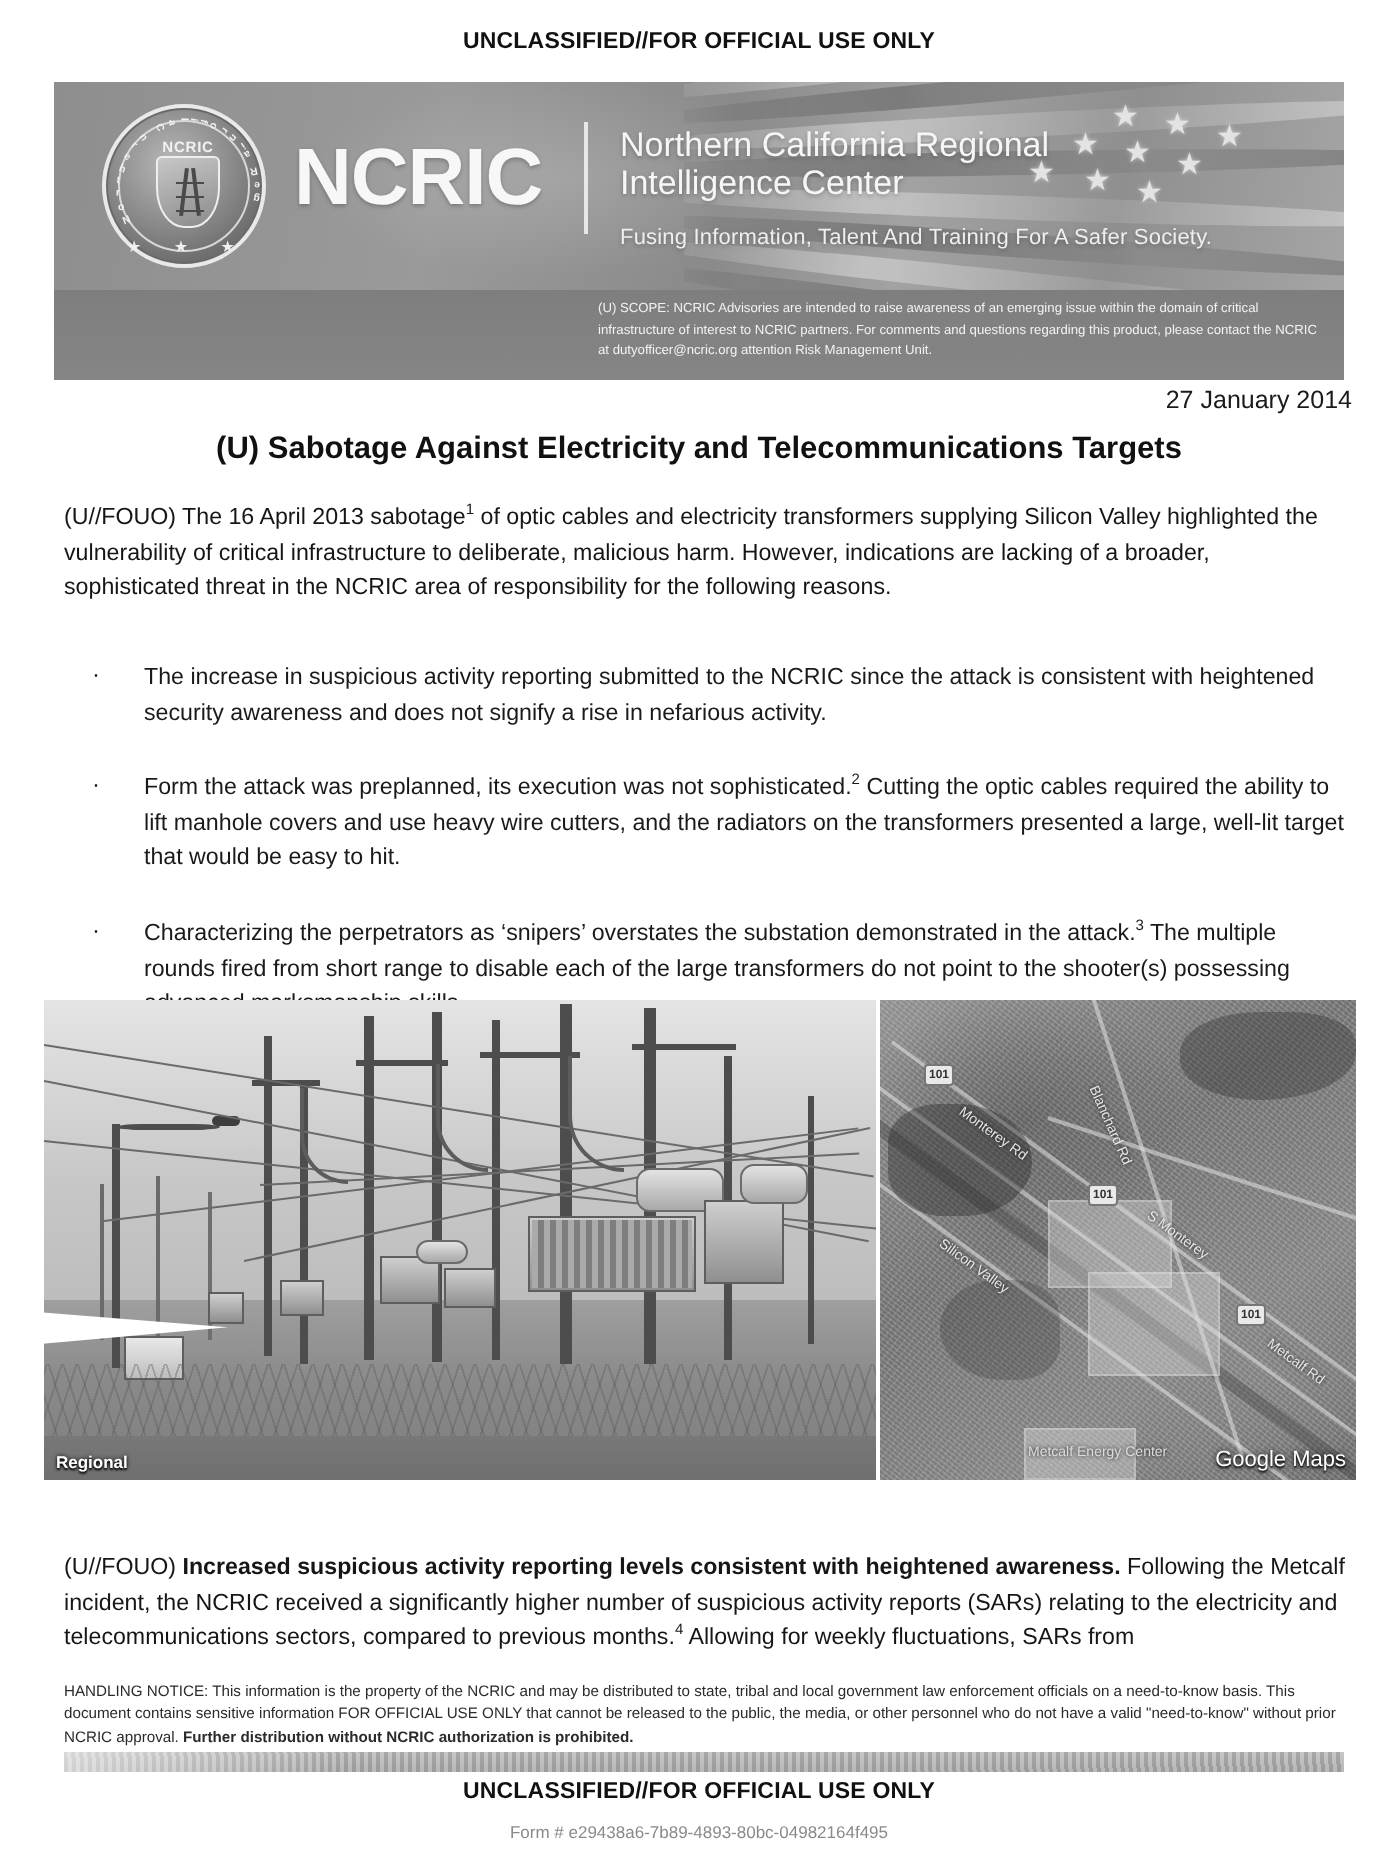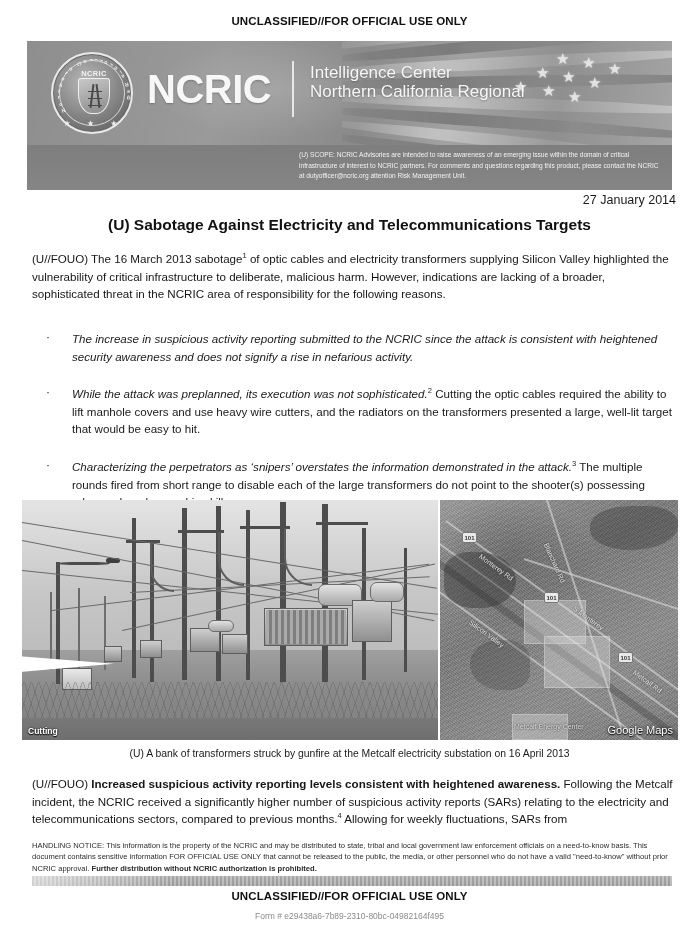--- a/index.html
+++ b/index.html
@@ -151,21 +151,21 @@
     position:absolute;
     font-size:11.6px; line-height:17.6px;
     color:#161616; text-align:left;
   }
   #lead { left:32px; top:250px; width:641px; }
   .bullets { position:absolute; left:32px; top:330px; width:641px; }
   .bullet { position:relative; padding-left:40px; margin-bottom:20px; font-size:11.6px; line-height:17.6px; }
   .bullet .dot {
     position:absolute; left:14px; top:-1px; font-size:12px; color:#222;
   }
-  .bullet .lead-it { font-style: italic; }
+  .bullet .lead-it { }
   sup { font-size:7.5px; vertical-align: super; line-height:0; }
 
   
   .figrow { position:absolute; left:22px; top:500px; width:656px; height:240px; }
 
   .photo {
     position:absolute; left:0; top:0; width:416px; height:240px;
     overflow:hidden;
     background: linear-gradient(180deg,#d8d8d8 0%, #cfcfcf 32%, #b4b4b4 55%, #9b9b9b 72%, #8f8f8f 100%);
     filter: contrast(1.02);
@@ -349,49 +349,50 @@
           <div class="xbar" style="top:12px;"></div>
           <div class="xbar" style="top:19px;"></div>
           <div class="xbar" style="top:26px;"></div>
         </div>
         <div class="starrow">★ ★ ★</div>
       </div>
 
       <div class="wordmark">NCRIC</div>
       <div class="divider-v"></div>
       <div class="mast-title">
+        <div>Northern California Regional</div>
         <div>Intelligence Center</div>
-        <div>Northern California Regional</div>
       </div>
+      <div class="mast-tag">Fusing Information, Talent And Training For A Safer Society.</div>
     </div>
 
     <div class="mast-bottom">
       <div class="scope">(U) SCOPE:  NCRIC Advisories are intended to raise awareness of an emerging issue within the domain of critical infrastructure of interest to NCRIC partners. For comments and questions regarding this product, please contact the NCRIC at dutyofficer@ncric.org attention Risk Management Unit.</div>
     </div>
   </div>
 
   <div class="docdate">27 January 2014</div>
   <div class="doctitle">(U) Sabotage Against Electricity and Telecommunications Targets</div>
 
   <div id="lead" class="para">
-    <span>(U//FOUO) The 16 March 2013 sabotage</span><sup>1</sup><span> of optic cables and electricity transformers supplying Silicon Valley highlighted the vulnerability of critical infrastructure to deliberate, malicious harm.  However, indications are lacking of a broader, sophisticated threat in the NCRIC area of responsibility for the following reasons.</span>
+    <span>(U//FOUO) The 16 April 2013 sabotage</span><sup>1</sup><span> of optic cables and electricity transformers supplying Silicon Valley highlighted the vulnerability of critical infrastructure to deliberate, malicious harm.  However, indications are lacking of a broader, sophisticated threat in the NCRIC area of responsibility for the following reasons.</span>
   </div>
 
   <div class="bullets">
     <div class="bullet">
       <span class="dot">·</span>
       <span class="lead-it">The increase in suspicious activity reporting submitted to the NCRIC since the attack is consistent with heightened security awareness and does not signify a rise in nefarious activity.</span><sup></sup><span></span>
     </div>
     <div class="bullet">
       <span class="dot">·</span>
-      <span class="lead-it">While the attack was preplanned, its execution was not sophisticated.</span><sup>2</sup><span>  Cutting the optic cables required the ability to lift manhole covers and use heavy wire cutters, and the radiators on the transformers presented a large, well-lit target that would be easy to hit.</span>
+      <span class="lead-it">Form the attack was preplanned, its execution was not sophisticated.</span><sup>2</sup><span>  Cutting the optic cables required the ability to lift manhole covers and use heavy wire cutters, and the radiators on the transformers presented a large, well-lit target that would be easy to hit.</span>
     </div>
     <div class="bullet">
       <span class="dot">·</span>
-      <span class="lead-it">Characterizing the perpetrators as ‘snipers’ overstates the information demonstrated in the attack.</span><sup>3</sup><span>  The multiple rounds fired from short range to disable each of the large transformers do not point to the shooter(s) possessing advanced marksmanship skills.</span>
+      <span class="lead-it">Characterizing the perpetrators as ‘snipers’ overstates the substation demonstrated in the attack.</span><sup>3</sup><span>  The multiple rounds fired from short range to disable each of the large transformers do not point to the shooter(s) possessing advanced marksmanship skills.</span>
     </div>
   </div>
 
   <div class="figrow">
 
     <div class="photo">
       <div class="sky"></div>
       <div class="ground"></div>
 
       <div class="pole" style="left:28px; top:92px; width:2px; height:78px; background:#6b6b6b;"></div>
@@ -438,21 +439,21 @@
       <div class="xfrmr" style="left:168px; top:128px; width:30px; height:24px;"></div>
       <div class="xfrmr" style="left:200px; top:134px; width:26px; height:20px;"></div>
       <div class="xfrmr" style="left:118px; top:140px; width:22px; height:18px;"></div>
       <div class="xfrmr" style="left:82px;  top:146px; width:18px; height:16px;"></div>
       <div class="tank" style="left:186px; top:120px; width:26px; height:12px;"></div>
 
       <div class="xfrmr" style="left:40px; top:168px; width:30px; height:22px; background: linear-gradient(180deg,#e6e6e6,#bdbdbd);"></div>
       <div class="fence"></div>
       <div style="position:absolute; left:0; bottom:0; width:416px; height:22px; background: linear-gradient(180deg,#787878,#6f6f6f);"></div>
 
-      <div class="credit">Cutting</div>
+      <div class="credit">Regional</div>
     </div>
 
     <div class="satellite">
       <div class="noise"></div>
 
       <div class="fwy" style="left:-20px; top:46px;  width:330px; height:7px; transform: rotate(36deg);"></div>
       <div class="road" style="left:-10px; top:36px;  width:330px; height:2px; transform: rotate(36deg);"></div>
       <div class="road" style="left:6px;   top:20px;  width:330px; height:2px; transform: rotate(36deg);"></div>
       <div class="road" style="left:-24px; top:74px;  width:330px; height:2px; transform: rotate(36deg);"></div>
       <div class="road" style="left:104px; top:-10px; width:250px; height:2px; transform: rotate(72deg);"></div>
@@ -476,28 +477,27 @@
       <div class="rdlabel" style="left:194px; top:168px; transform: rotate(36deg);">Metcalf Rd</div>
       <div class="rdlabel" style="left:30px;  top:118px; transform: rotate(36deg);">Silicon Valley</div>
 
       <div class="poi" style="left:74px; bottom:10px;">Metcalf Energy Center</div>
       <div class="gmaps">Google Maps</div>
     </div>
 
     <div class="pointer-tri"></div>
   </div>
 
-  <div class="figcaption">(U) A bank of transformers struck by gunfire at the Metcalf electricity substation on 16 April 2013</div>
 
   <div id="para2" class="para">
     <span>(U//FOUO)  </span><b>Increased suspicious activity reporting levels consistent with heightened awareness.</b><span>  Following the Metcalf incident, the NCRIC received a significantly higher number of suspicious activity reports (SARs) relating to the electricity and telecommunications sectors, compared to previous months.</span><sup>4</sup><span>  Allowing for weekly fluctuations, SARs from</span>
   </div>
 
   <div class="handling">
     <span>HANDLING NOTICE:</span><span>  This information is the property of the NCRIC and may be distributed to state, tribal and local government law enforcement officials on a need-to-know basis.  This document contains sensitive information FOR OFFICIAL USE ONLY that cannot be released to the public, the media, or other personnel who do not have a valid "need-to-know" without prior NCRIC approval.  </span><b>Further distribution without NCRIC authorization is prohibited.</b>
   </div>
 
   <div class="flagbar"></div>
 
   <div id="bottom-class" class="classification">UNCLASSIFIED//FOR OFFICIAL USE ONLY</div>
-  <div class="formnum">Form # e29438a6-7b89-2310-80bc-04982164f495</div>
+  <div class="formnum">Form # e29438a6-7b89-4893-80bc-04982164f495</div>
 
 </div>
 
 </body></html>

